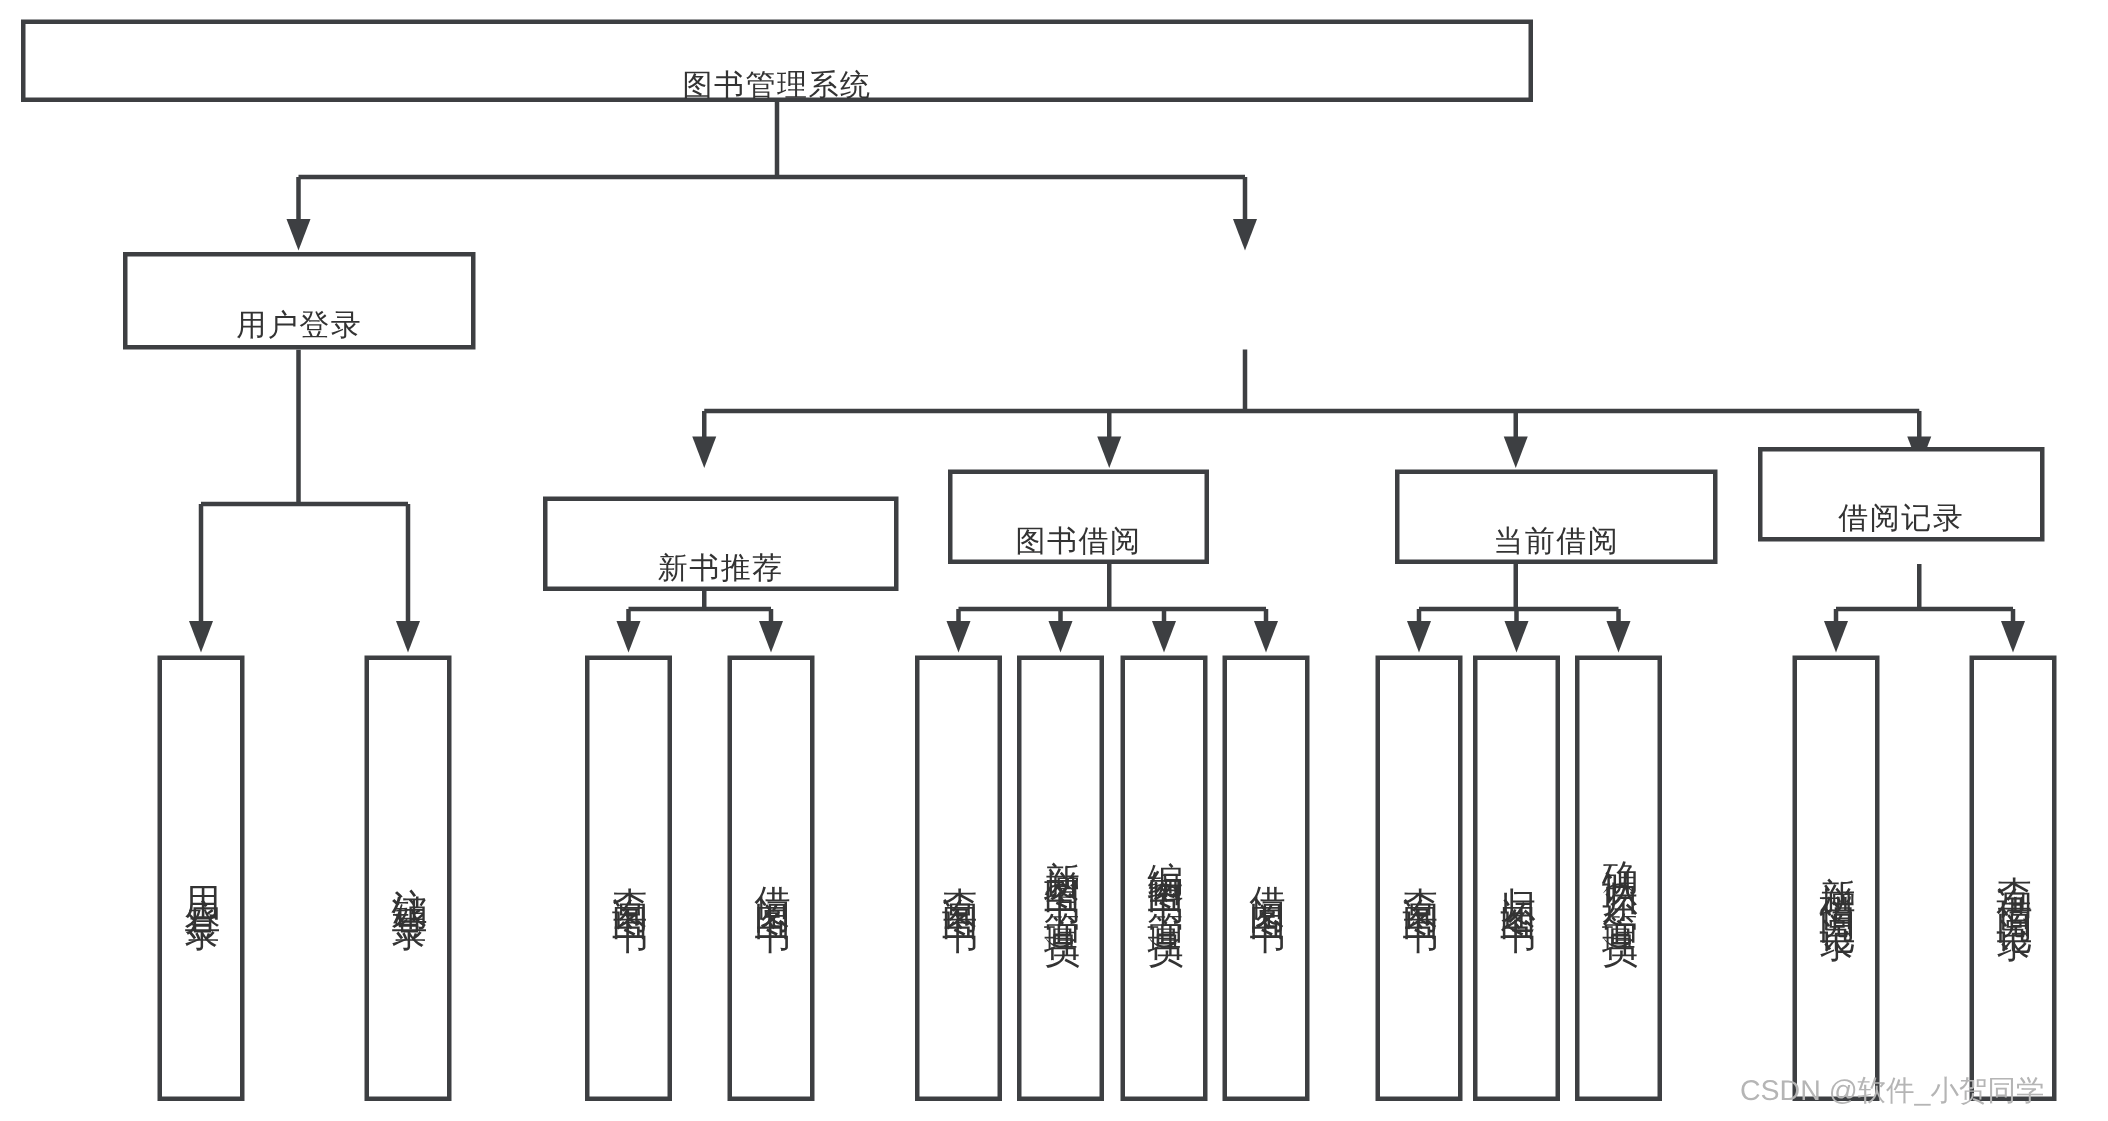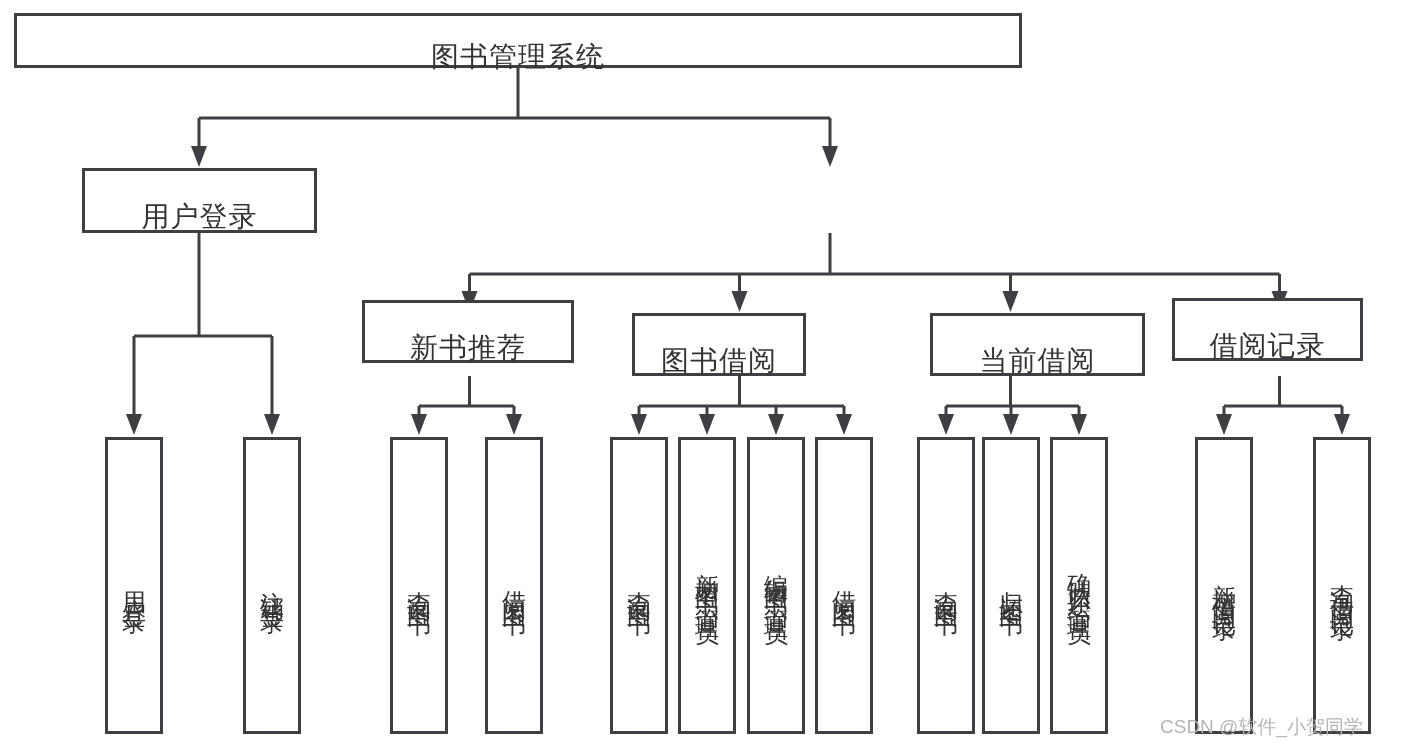--- a/index.html
+++ b/index.html
@@ -37,21 +37,21 @@
   .hbox {
     position: absolute;
     border: 3px solid var(--line);
     background: #ffffff;
     display: flex;
     align-items: center;
     justify-content: center;
     z-index: 2;
   }
   .hbox .lbl {
-    font-size: 28px;
+    font-size: 20px;
     letter-spacing: 1px;
     color: var(--text);
     white-space: nowrap;
     margin-top: 32px;
   }
   .vbox {
     position: absolute;
     top: 437px;
     width: 58px;
     height: 297px;
@@ -119,21 +119,21 @@
   </svg>
 
   <div class="hbox" style="left:14px; top:13px; width:1008px; height:55px">
     <span class="lbl">图书管理系统</span>
   </div>
 
   <div class="hbox" style="left:82px; top:168px; width:235px; height:65px">
     <span class="lbl">用户登录</span>
   </div>
 
-  <div class="hbox" style="left:362px; top:300px; width:212px; height:63px">
+  <div class="hbox" style="left:362px; top:331px; width:237px; height:63px">
     <span class="lbl">新书推荐</span>
   </div>
   <div class="hbox" style="left:632px; top:313px; width:174px; height:63px">
     <span class="lbl">图书借阅</span>
   </div>
   <div class="hbox" style="left:930px; top:313px; width:215px; height:63px">
     <span class="lbl">当前借阅</span>
   </div>
   <div class="hbox" style="left:1172px; top:298px; width:191px; height:63px">
     <span class="lbl">借阅记录</span>

